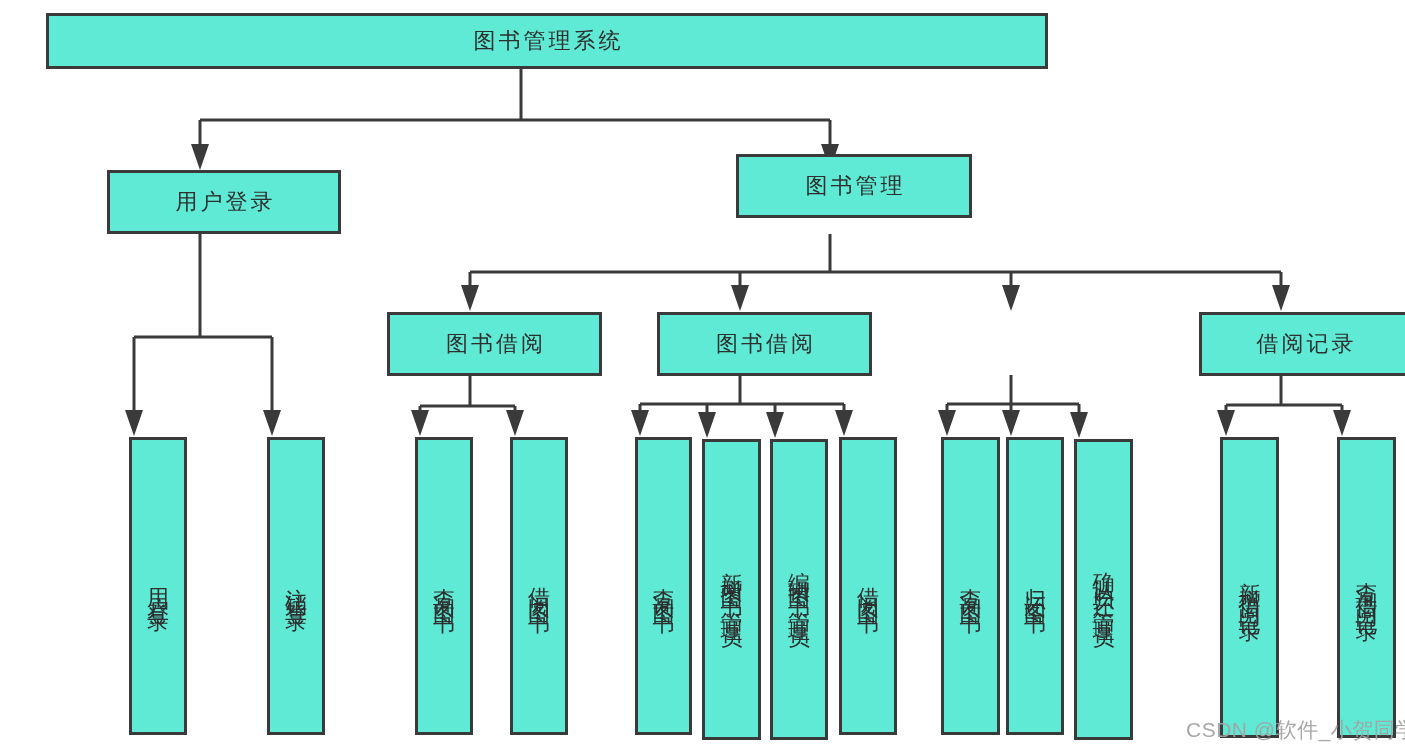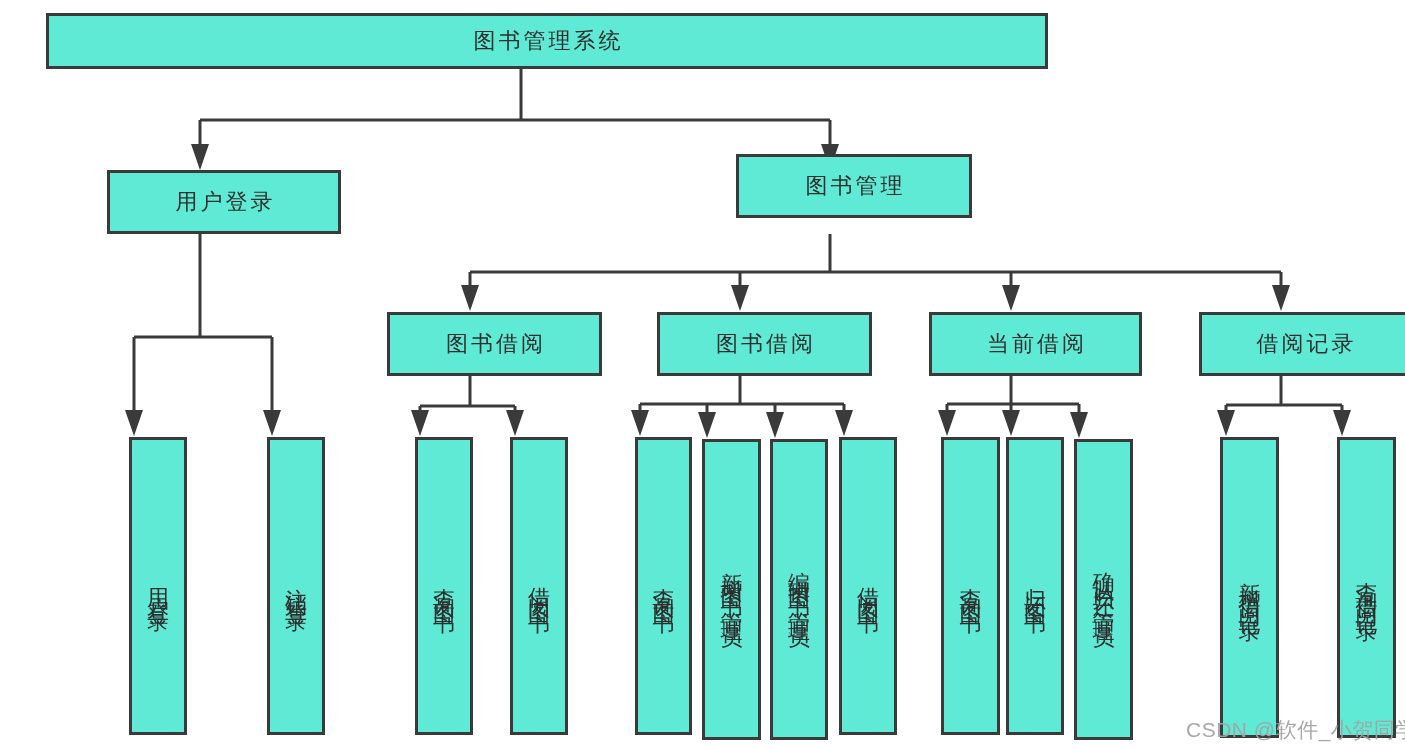--- a/index.html
+++ b/index.html
@@ -144,23 +144,20 @@
   <div class="box n-l2-b">
     <span class="hlabel">图书管理</span>
   </div>
 
   <div class="box n-l3-a">
     <span class="hlabel">图书借阅</span>
   </div>
   <div class="box n-l3-b">
     <span class="hlabel">图书借阅</span>
   </div>
-  <div class="box n-l3-c">
-    <span class="hlabel">当前借阅</span>
-  </div>
   <div class="box n-l3-d">
     <span class="hlabel">借阅记录</span>
   </div>
 
   <div class="box leaf n-leaf-0">
     <span class="vtext">用户登录</span>
   </div>
   <div class="box leaf n-leaf-1">
     <span class="vtext">注销登录</span>
   </div>

